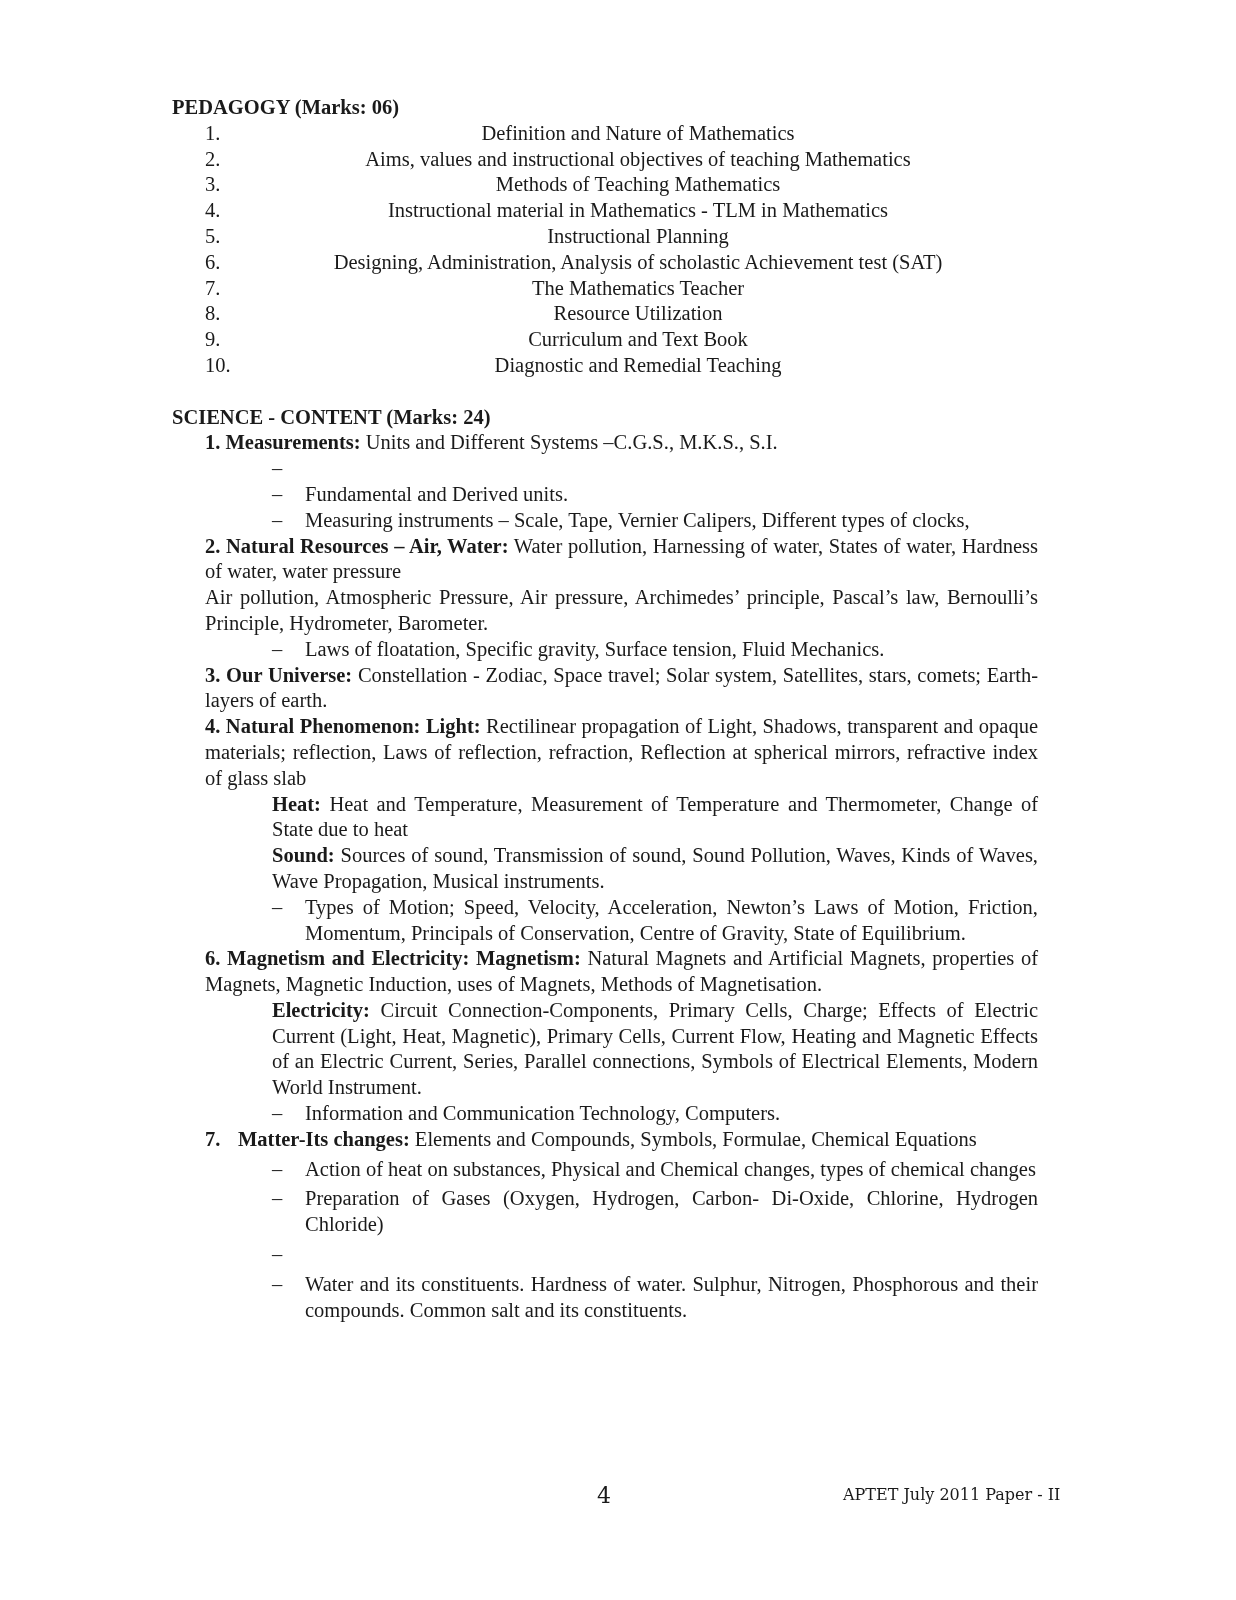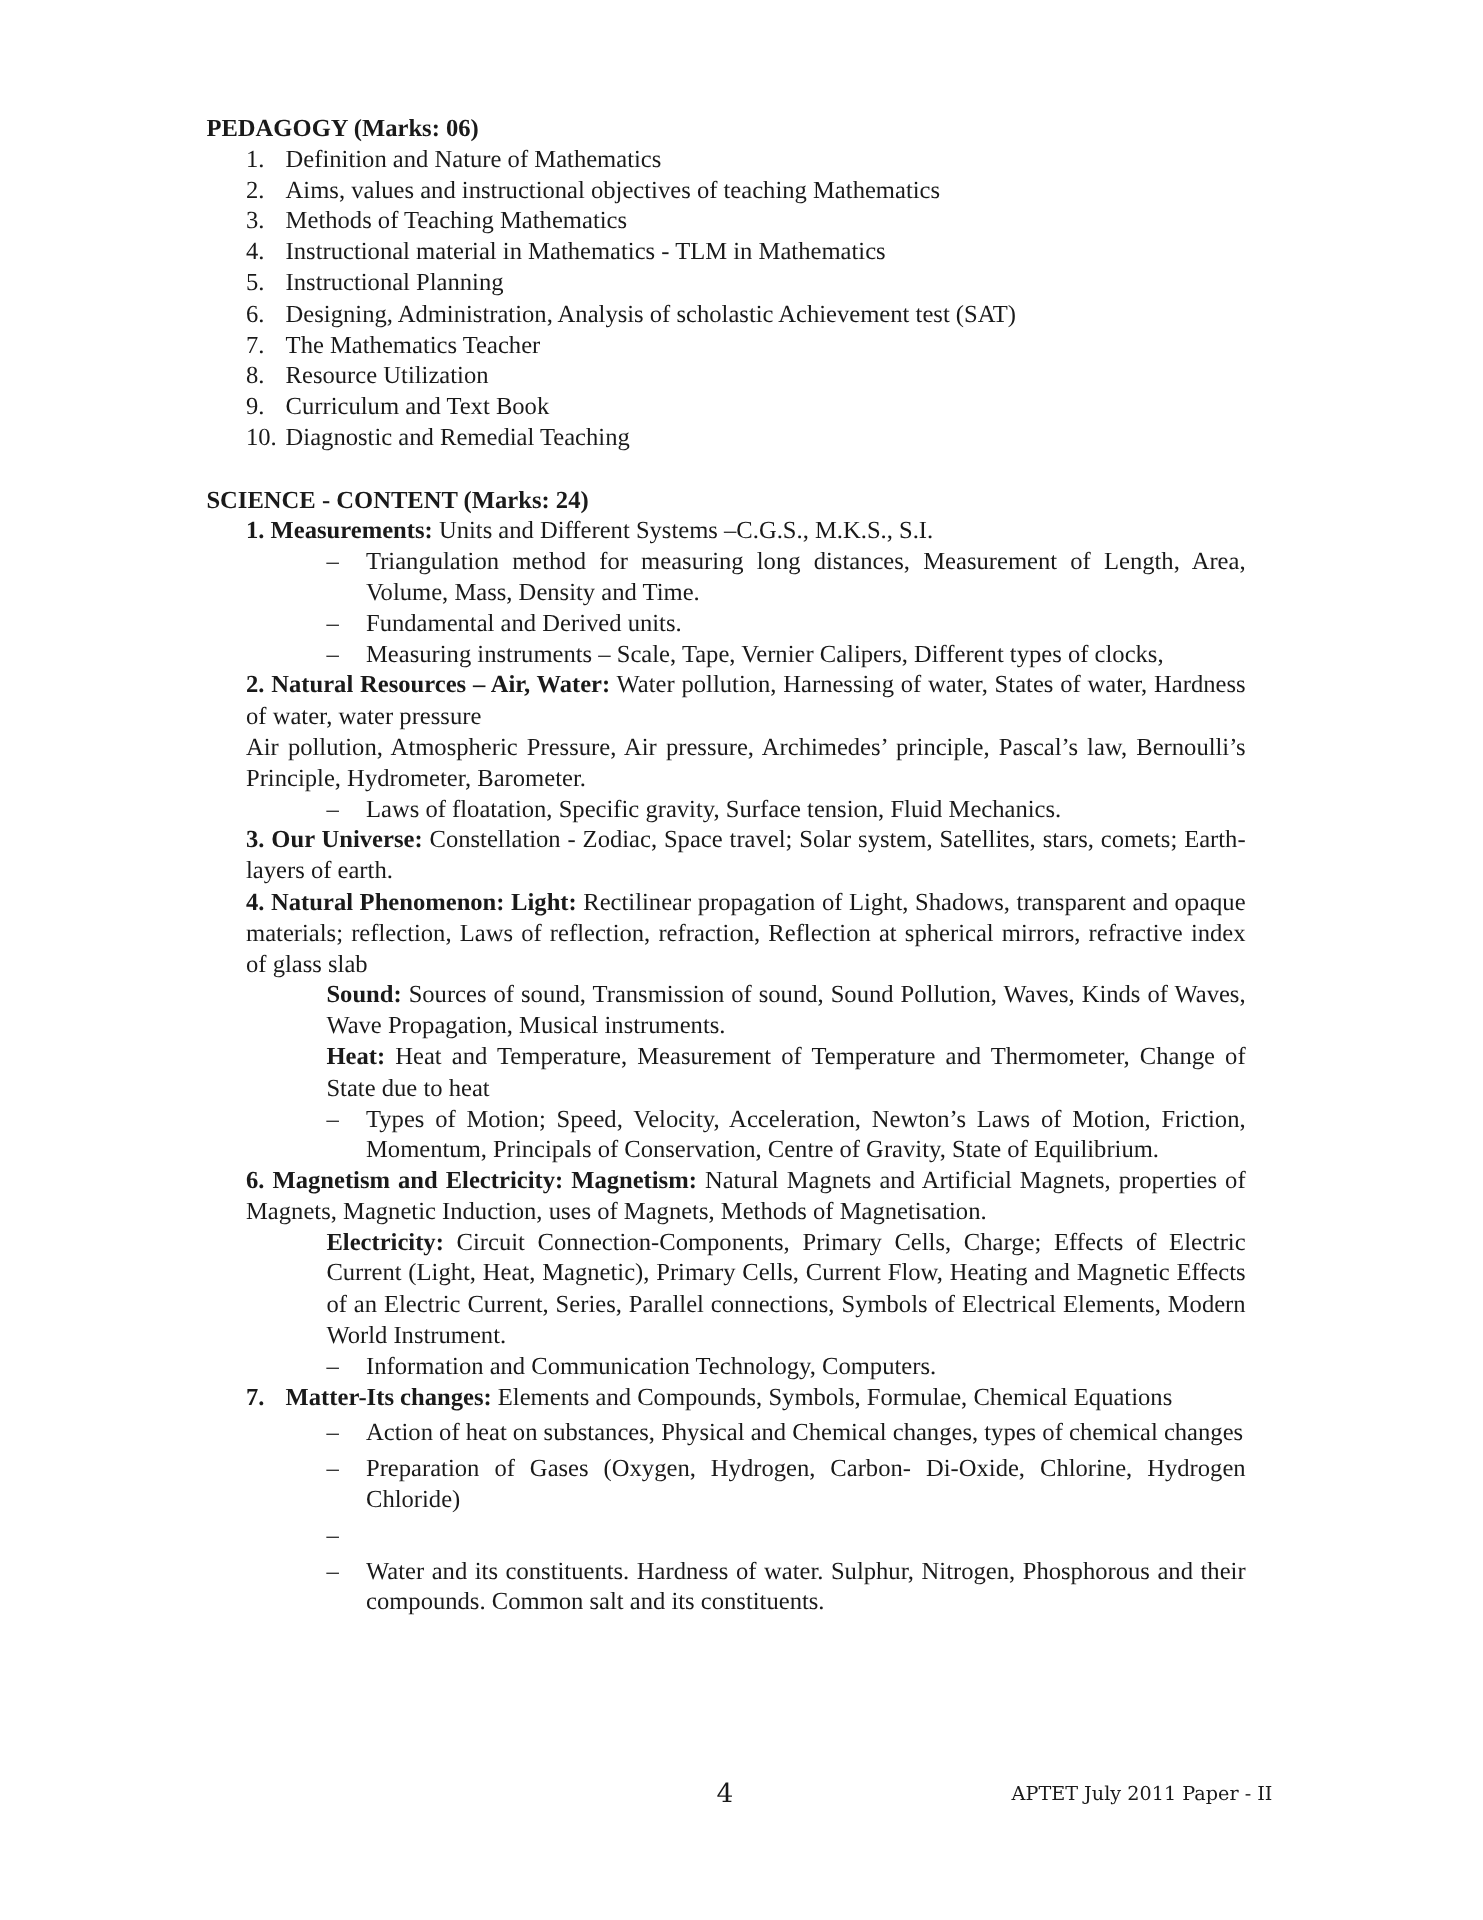--- a/index.html
+++ b/index.html
@@ -5,21 +5,21 @@
   html, body { margin:0; padding:0; background:#ffffff; }
   body { width:1236px; height:1600px; position:relative; overflow:hidden;
          font-family:"Liberation Serif", "DejaVu Serif", serif; color:#1a1a1a; }
   .page { position:absolute; left:0; top:0; width:1236px; height:1284px; }
   .content { position:absolute; left:172px; top:95px; width:866px;
              font-size:20.5px; line-height:25.8px; }
   .h { font-weight:bold; margin:0; }
   .gap { height:25.8px; }
   .ol-row { display:flex; padding-left:33px; }
   .ol-num { width:33px; flex:none; }
-  .ol-txt { flex:1; }
+  .ol-txt { flex:1;text-align:center; }
   .topic { padding-left:33px; text-align:justify; }
   .topic b, .sub b { font-weight:bold; }
   .dash { display:flex; padding-left:100px; text-align:justify; }
   .dash .mk { width:33px; flex:none; }
   .dash .tx { flex:1; text-align:justify; }
   .dash.spaced { margin-top:4px; }
   .sub { padding-left:100px; text-align:justify; }
   .plain { padding-left:33px; text-align:justify; }
   .num-topic { display:flex; padding-left:33px; }
   .num-topic .n { width:33px; flex:none; font-weight:bold; }
@@ -79,43 +79,42 @@
         </div>
     </div>
 
     <div class="gap"></div>
 
     <p class="h">SCIENCE - CONTENT (Marks: 24)</p>
 
     <div class="topic"><b>1. Measurements:</b><span> Units and Different Systems –C.G.S., M.K.S., S.I.</span></div>
     <div class="dash">
         <span class="mk">–</span>
-        <span class="tx">Triangulation method for measuring long distances, Measurement of Length, Area, Volume, Mass, Density and Time.</span>
       </div>
     <div class="dash">
         <span class="mk">–</span>
         <span class="tx">Fundamental and Derived units.</span>
       </div>
     <div class="dash">
         <span class="mk">–</span>
         <span class="tx">Measuring instruments – Scale, Tape, Vernier Calipers, Different types of clocks,</span>
       </div>
 
     <div class="topic"><b>2. Natural Resources – Air, Water:</b><span> Water pollution, Harnessing of water, States of water, Hardness of water, water pressure</span></div>
     <div class="plain">Air pollution, Atmospheric Pressure, Air pressure, Archimedes’ principle, Pascal’s law, Bernoulli’s Principle, Hydrometer, Barometer.</div>
     <div class="dash">
         <span class="mk">–</span>
         <span class="tx">Laws of floatation, Specific gravity, Surface tension, Fluid Mechanics.</span>
       </div>
 
     <div class="topic"><b>3. Our Universe:</b><span> Constellation - Zodiac, Space travel; Solar system, Satellites, stars, comets; Earth- layers of earth.</span></div>
 
     <div class="topic"><b>4. Natural Phenomenon: Light:</b><span> Rectilinear propagation of Light, Shadows, transparent and opaque materials; reflection, Laws of reflection, refraction, Reflection at spherical mirrors, refractive index of glass slab</span></div>
+    <div class="sub"><b>Heat:</b><span> Heat and Temperature, Measurement of Temperature and Thermometer, Change of State due to heat</span></div>
     <div class="sub"><b>Sound:</b><span> Sources of sound, Transmission of sound, Sound Pollution, Waves, Kinds of Waves, Wave Propagation, Musical instruments.</span></div>
-    <div class="sub"><b>Heat:</b><span> Heat and Temperature, Measurement of Temperature and Thermometer, Change of State due to heat</span></div>
 
     <div class="dash">
         <span class="mk">–</span>
         <span class="tx">Types of Motion; Speed, Velocity, Acceleration, Newton’s Laws of Motion, Friction, Momentum, Principals of Conservation, Centre of Gravity, State of Equilibrium.</span>
       </div>
 
     <div class="topic"><b>6. Magnetism and Electricity: Magnetism:</b><span> Natural Magnets and Artificial Magnets, properties of Magnets, Magnetic Induction, uses of Magnets, Methods of Magnetisation.</span></div>
     <div class="sub"><b>Electricity:</b><span> Circuit Connection-Components, Primary Cells, Charge; Effects of Electric Current (Light, Heat, Magnetic), Primary Cells, Current Flow, Heating and Magnetic Effects of an Electric Current, Series, Parallel connections, Symbols of Electrical Elements, Modern World Instrument.</span></div>
     <div class="dash">
         <span class="mk">–</span>

